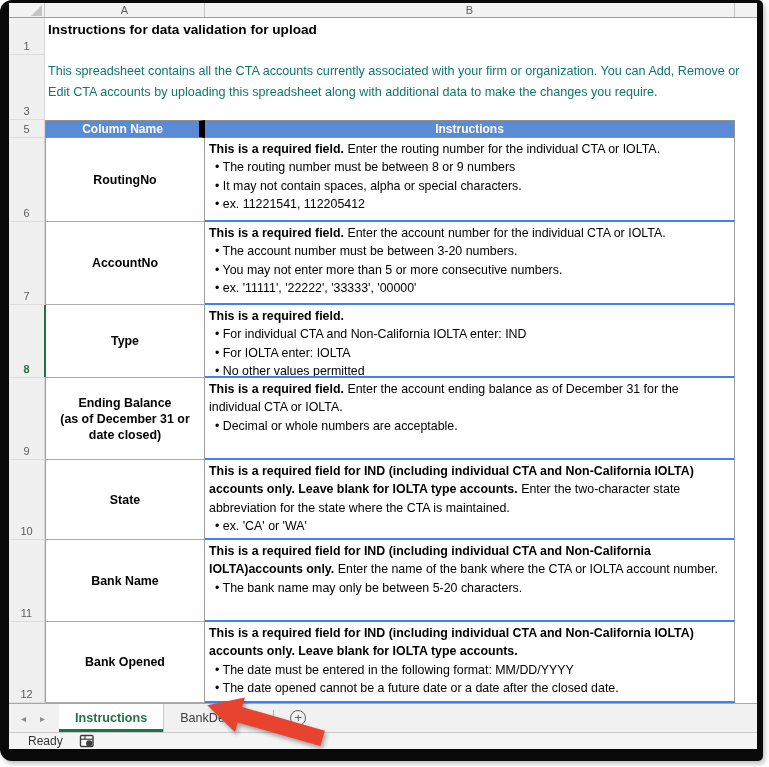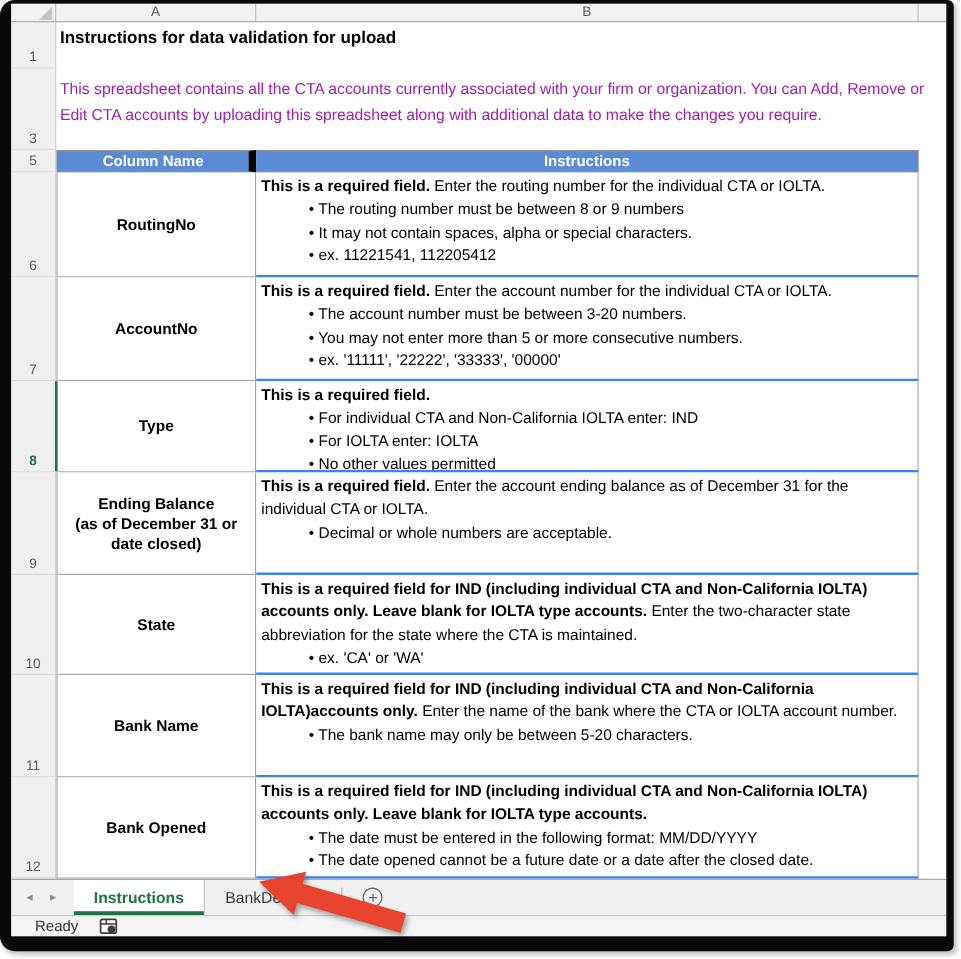--- a/index.html
+++ b/index.html
@@ -25,35 +25,35 @@
   .rn{width:36px;flex:none;background:#f0f0f0;border-right:1px solid #d5d5d5;border-bottom:1px solid #dcdcdc;
     color:#5c5c5c;font-size:11px;display:flex;align-items:flex-end;justify-content:center;
     padding-bottom:2px;position:relative;}
   .rn.sel{color:#217346;font-weight:bold;}
   .rn.sel::after{content:"";position:absolute;right:-2px;top:0;bottom:0;width:2px;background:#217346;}
   .freearea{flex:1;background:#fff;}
   
   .title-row{height:37px;}
   .title-text{padding:4px 0 0 3px;font-size:13.6px;font-weight:bold;color:#000;}
   .intro-row{height:65px;}
-  .intro-text{padding:6px 0 0 3px;font-size:12.6px;color:#a21caf;line-height:21px;width:700px;}
+  .intro-text{padding:6px 0 0 3px;font-size:12.6px;color:#0f766e;line-height:21px;width:700px;}
   
   .hdr-row{height:18px;}
   .hdr-cell{background:#5B8BD5;color:#fff;font-weight:bold;font-size:12px;
     display:flex;align-items:center;justify-content:center;border-bottom:1px solid #8f8f8f;}
   .hdr-cell.a{width:160px;border-left:1px solid #8f8f8f;border-right:6px solid #000000;border-top:1px solid #8f8f8f;}
   .hdr-cell.b{width:530px;border-right:1px solid #8f8f8f;border-top:1px solid #8f8f8f;}
   .trow .cellA{width:160px;border-left:1px solid #9f9f9f;border-right:1px solid #9f9f9f;
     border-bottom:1px solid #ababab;display:flex;flex-direction:column;align-items:center;justify-content:center;
     font-weight:bold;font-size:12.4px;color:#000;text-align:center;line-height:16px;background:#fff;}
   .trow .cellB{width:530px;border-right:1px solid #9f9f9f;border-bottom:2px solid #3b82f6;
     padding:2px 4px 0 4px;font-size:12.4px;color:#000;line-height:18.4px;overflow:hidden;background:#fff;}
   .trow .gut{flex:1;background:#fff;}
   .cellB .b{font-weight:bold;}
-  .cellB .line{padding-left:6px;margin-left:32px;}
+  .cellB .line{padding-left:6px;}
   
   .tabbar{height:29px;flex:none;background:#f1f1f1;border-top:1px solid #a8a8a8;
     display:flex;align-items:stretch;position:relative;}
   .navarrows{display:flex;align-items:center;gap:14px;padding:0 14px 0 12px;color:#8b8b8b;font-size:10px;}
   .navarrows span{cursor:default;}
   .tab{display:flex;align-items:center;padding:0 16px;font-size:12.6px;position:relative;}
   .tab.active{background:#ffffff;color:#217346;font-weight:bold;border-right:1px solid #c6c6c6;}
   .tab.active::after{content:"";position:absolute;left:0;right:0;bottom:0;height:3px;background:#1E7145;}
   .tab.inactive{color:#3d3d3d;}
   .tabdivider{width:1px;background:#b4b4b4;margin:6px 10px;}

